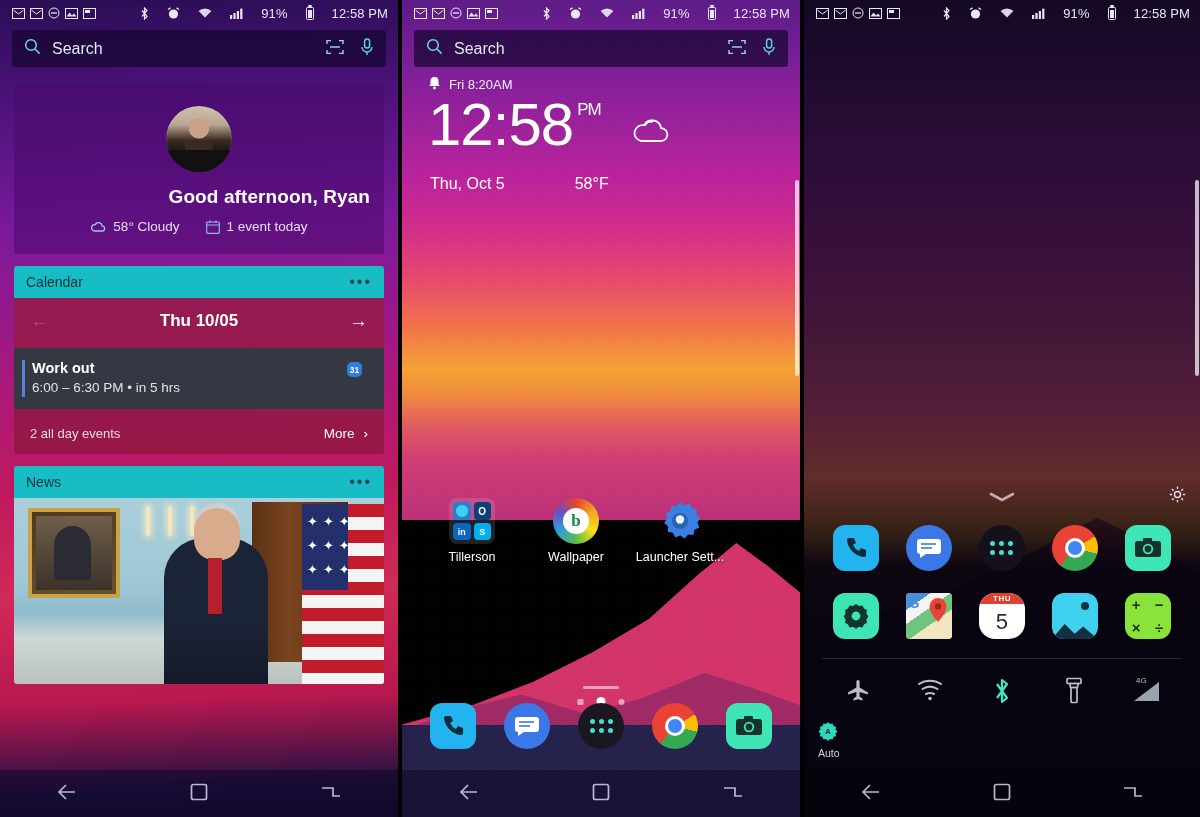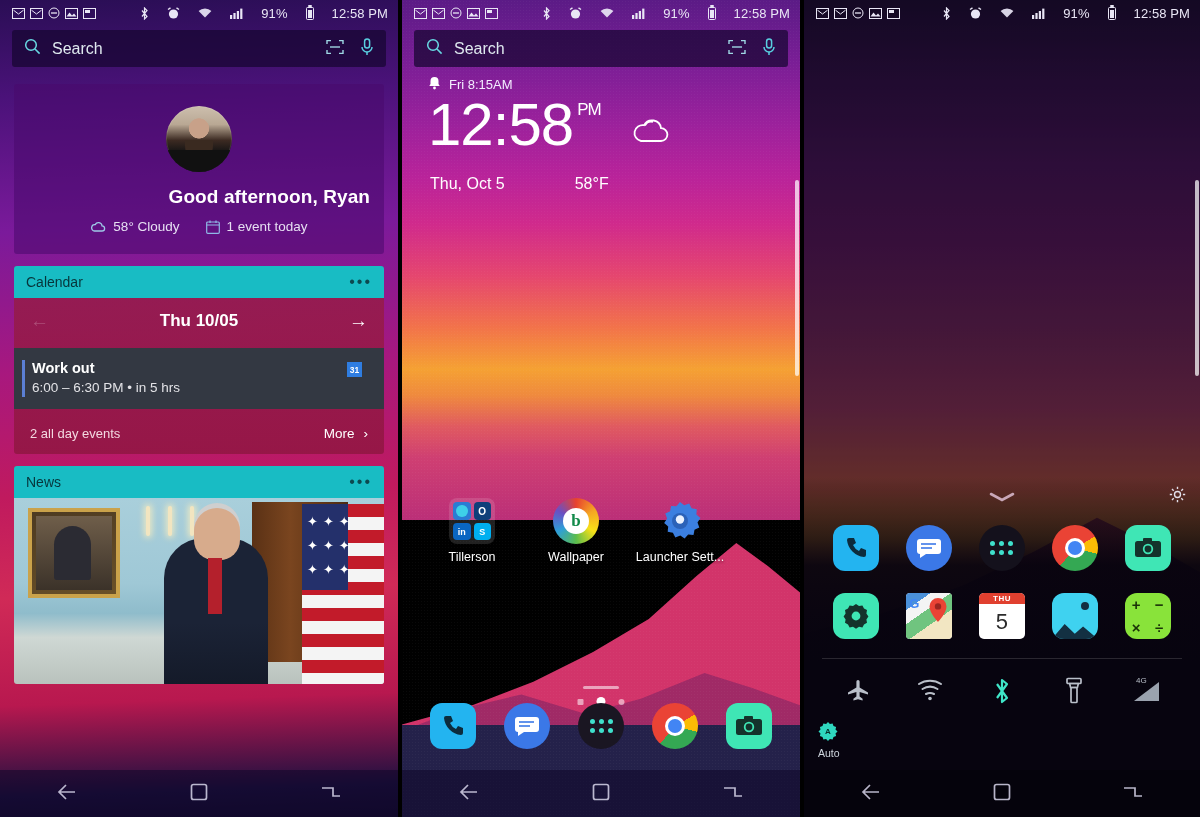--- a/index.html
+++ b/index.html
@@ -68,21 +68,21 @@
   .calbody{ background:linear-gradient(180deg,rgba(150,28,60,.72),rgba(140,22,62,.78)); }
   .calnav{ display:flex; align-items:center; padding:12px 16px; }
   .calnav .arrowL{ color:rgba(255,255,255,.22); font-size:19px; }
   .calnav .title{ flex:1; text-align:center; color:#fff; font-size:17px; font-weight:bold; }
   .calnav .arrowR{ color:#fff; font-size:19px; }
   .event{ background:#333842; margin:4px 0; padding:12px 22px 14px 18px; position:relative;
           display:flex; align-items:flex-start; }
   .event::before{content:"";position:absolute;left:8px;top:12px;bottom:12px;width:3px;background:#5b7fd4;}
   .event .etitle{ color:#fff; font-size:14.5px; font-weight:bold; }
   .event .etime{ color:#e2e2e6; font-size:13.5px; margin-top:4px; }
-  .evicon{ margin-left:auto; width:15px; height:15px; border-radius:0; background:#2f7de1;
+  .evicon{ margin-left:auto; width:15px; height:15px; border-radius:5px; background:#2f7de1;
            color:#fff; font-size:8.5px; display:flex; align-items:center; justify-content:center;
            font-weight:bold; margin-top:2px; }
   .calfoot{ display:flex; align-items:center; padding:13px 16px; }
   .calfoot .lbl{ color:#f3d8e0; font-size:13px; }
   .calfoot .more{ margin-left:auto; color:#fff; font-size:13.5px; display:flex; align-items:center; gap:9px; }
 
   .newsimg{ height:186px; position:relative; overflow:hidden;
             background:linear-gradient(180deg,#a9cfdb 0%,#9fc8d6 46%,#8fbccb 62%,#cfd8d4 75%,#b9c2bd 100%); }
   .ni-portrait{ position:absolute; left:14px; top:10px; width:92px; height:90px;
     background:linear-gradient(160deg,#4c3a22,#6b5128); border:4px solid #caa24a; }
@@ -433,21 +433,21 @@
             </svg></span>
       </span>
     </div>
 
     <div class="clockw">
       <div class="alarm">
         <span><svg width="13" height="14" viewBox="0 0 13 14">
               <path d="M6.5 1 a4 4 0 0 1 4 4 v3 l1.2 2 H1.3 L2.5 8 V5 a4 4 0 0 1 4-4z" fill="#fff"></path>
               <circle cx="6.5" cy="12" r="1.4" fill="#fff"></circle>
             </svg></span>
-        <span>Fri 8:15AM</span>
+        <span>Fri 8:20AM</span>
       </div>
       <div class="clockrow">
         <div class="bigtime">
           <span>12:58</span>
           <span class="ampm">PM</span>
         </div>
         <span class="cloudico"><svg width="44" height="30" viewBox="0 0 44 30">
               <path d="M12 26 h20 a6.4 6.4 0 0 0 0-12.8 a9 9 0 0 0-16.9-3 A7.2 7.2 0 0 0 12 26 z" fill="none" stroke="#fff" stroke-width="1.8"></path>
               <path d="M16 10.5 a7 7 0 0 1 8-3.6" fill="none" stroke="#fff" stroke-width="1.8"></path>
             </svg></span>
@@ -677,21 +677,21 @@
           <div class="ic" style="border-radius:4px;overflow:hidden;background:#f1f3f4;position:relative;">
             <div style="position:absolute;inset:0;background:linear-gradient(145deg,#4a90d9 0 22%, #f4f4f4 22% 40%, #70c47f 40% 62%, #f2e6c2 62% 100%);"></div>
             <div style="position:absolute;left:3px;top:3px;color:#4285f4;font-weight:bold;font-size:13px;">G</div>
             <svg style="position:absolute;right:5px;top:5px;" width="18" height="24" viewBox="0 0 18 24">
                 <path d="M9 0 a8.5 8.5 0 0 1 8.5 8.5 C17.5 15 9 24 9 24 S.5 15 .5 8.5 A8.5 8.5 0 0 1 9 0z" fill="#ea4335"></path>
                 <circle cx="9" cy="8.4" r="3.2" fill="#9b2620"></circle>
               </svg>
           </div>
         </div>
         <div class="gcell5">
-          <div class="ic" style="background:#fff;border-radius:5px;overflow:hidden;display:flex;flex-direction:column;">
+          <div class="ic" style="background:#fff;border-radius:16px;overflow:hidden;display:flex;flex-direction:column;">
             <div style="background:#e0402f;color:#fff;font-size:8px;font-weight:bold;text-align:center;line-height:11px;height:11px;letter-spacing:.5px;">THU</div>
             <div style="flex:1;display:flex;align-items:center;justify-content:center;color:#2b2b2b;font-size:22px;">5</div>
           </div>
         </div>
         <div class="gcell5">
           <div class="ic" style="background:#3fd2f0;border-radius:12px;overflow:hidden;position:relative;">
             <div style="position:absolute;right:9px;top:9px;width:8px;height:8px;border-radius:50%;background:#133042;"></div>
             <div style="position:absolute;left:0;right:0;bottom:0;height:24px;background:#133042;clip-path:polygon(0 100%, 28% 38%, 50% 78%, 68% 48%, 100% 100%);"></div>
           </div>
         </div>

